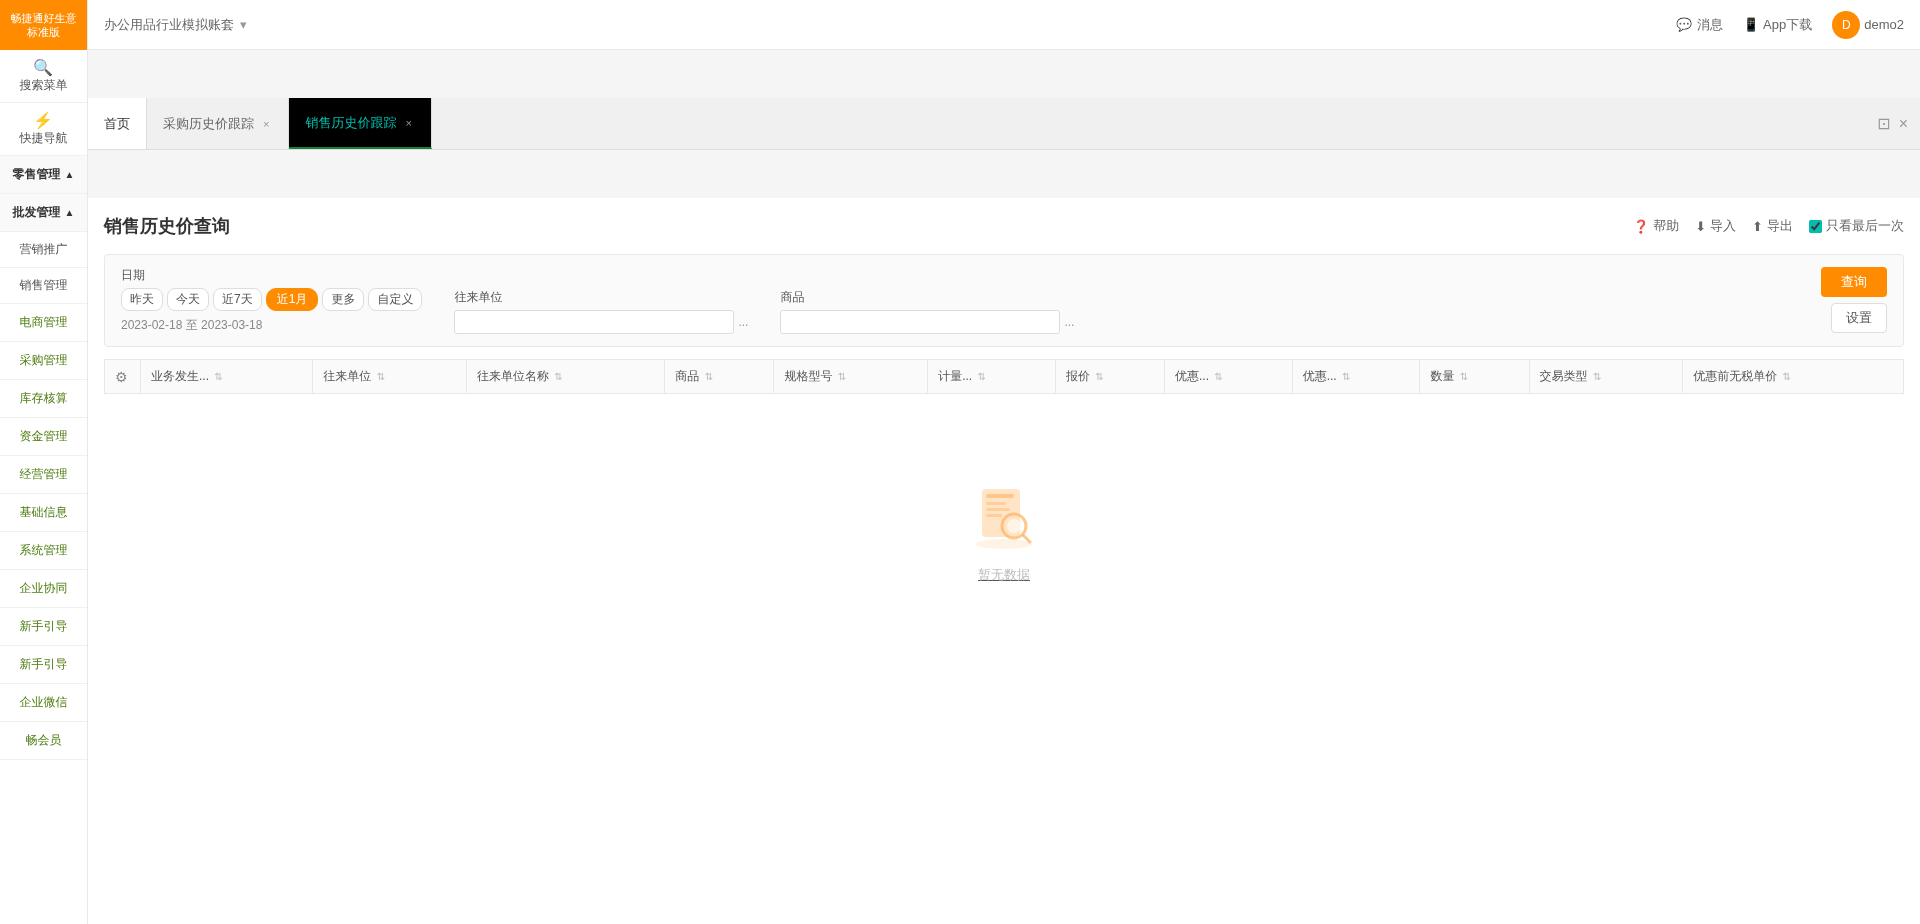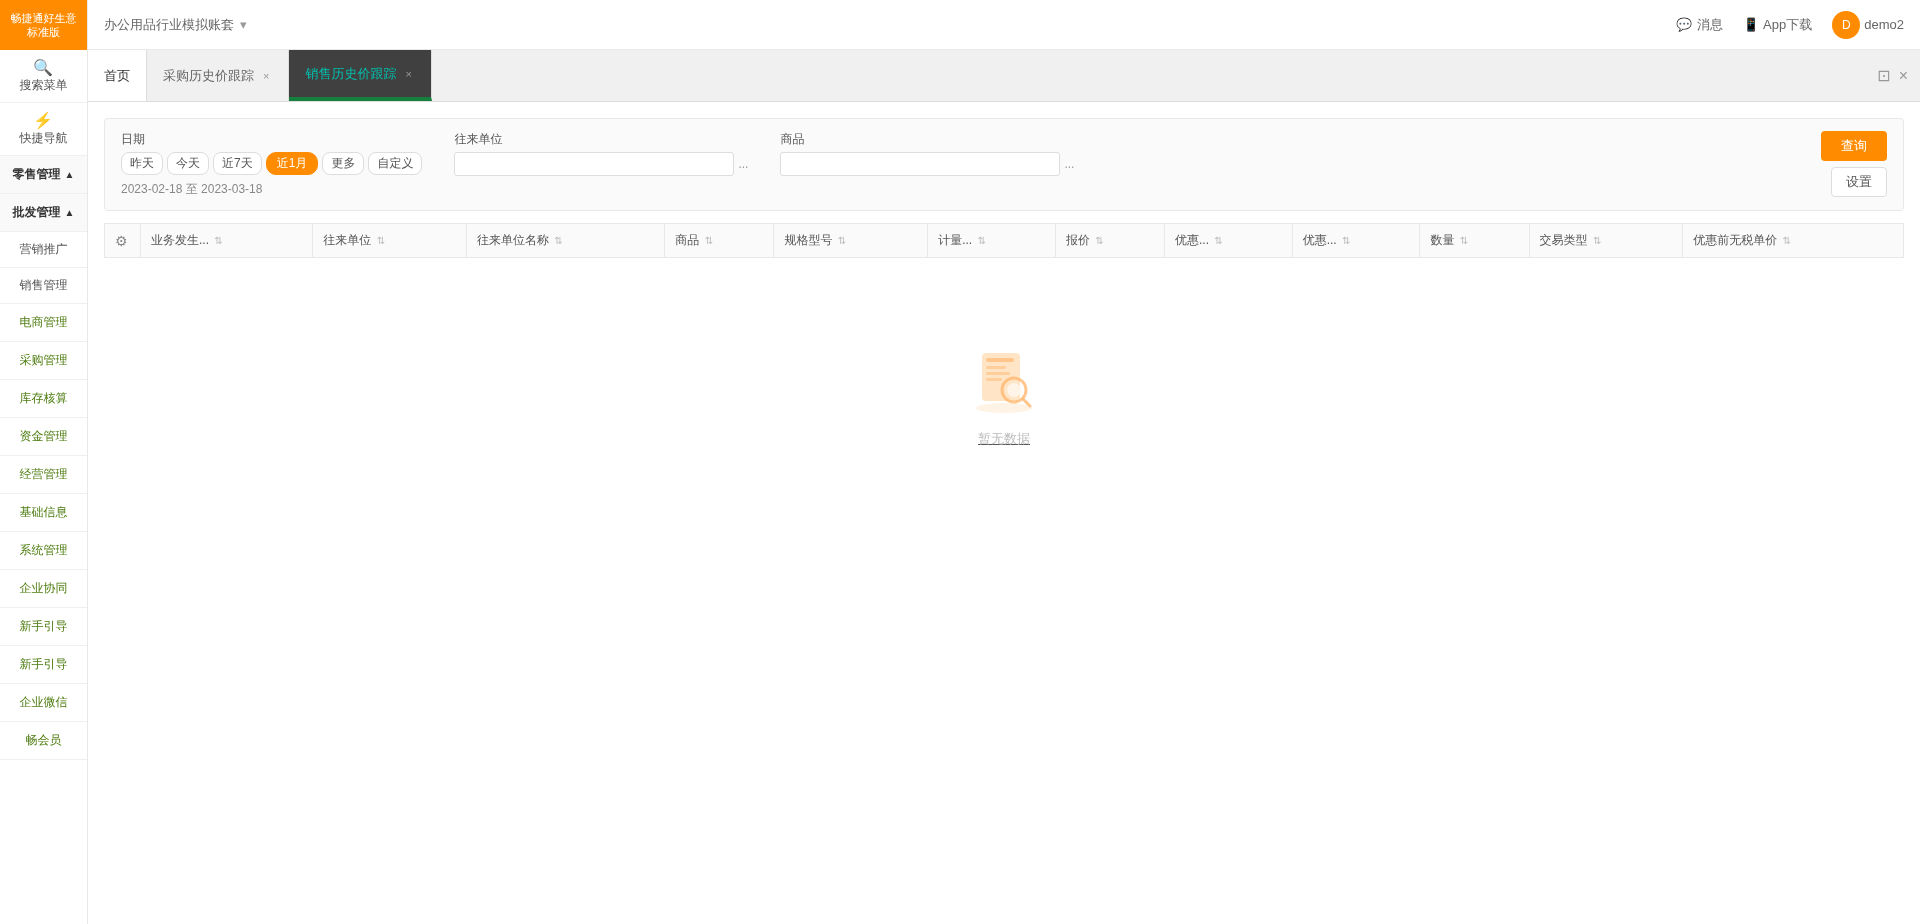--- a/index.html
+++ b/index.html
@@ -75,20 +75,21 @@
       color: #555;
       border-bottom: 1px solid #f0f0f0;
     }
 
     
     .main {
       flex: 1;
       display: flex;
       flex-direction: column;
       overflow: hidden;
+      gap: 48px;
     }
 
     
     .topbar {
       height: 50px;
       background: #fff;
       border-bottom: 1px solid #e8e8e8;
       display: flex;
       align-items: center;
       padding: 0 16px;
@@ -145,23 +146,23 @@
       color: #666;
       gap: 6px;
       border-right: 1px solid #ddd;
       white-space: nowrap;
     }
     .tab.home {
       background: #fff;
       color: #333;
     }
     .tab.active {
-      background: #404040;
+      background: #000000;
       color: #00bfae;
-      border-bottom: 4px solid #15803d;
+      border-bottom: 2px solid #15803d;
     }
     .tab.inactive {
       background: #f0f0f0;
       color: #666;
     }
     .tab .close-btn {
       font-size: 11px;
       color: #999;
       padding: 1px 3px;
       border-radius: 2px;
@@ -342,21 +343,21 @@
       margin-bottom: 12px;
     }
     .empty-text {
       font-size: 13px;
       color: #bbb;
     }
 
     
     .filter-inline {
       display: flex;
-      align-items: flex-start;
+      align-items: flex-end;
       gap: 32px;
       flex-wrap: wrap;
     }
     .filter-section {
       display: flex;
       flex-direction: column;
       gap: 4px;
     }
     .filter-section-label {
       font-size: 12px;
@@ -493,20 +494,41 @@
     </div>
     <div class="tab-spacer"></div>
     <div class="tab-window-controls">
       <span>⊡</span>
       <span>×</span>
     </div>
   </div>
 
   <div class="page-content">
 
+    <div class="page-header">
+      <div class="page-title">销售历史价查询</div>
+      <div class="page-header-actions">
+        <div class="action">
+          <span>❓</span>
+          <span>帮助</span>
+        </div>
+        <div class="action">
+          <span>⬇</span>
+          <span>导入</span>
+        </div>
+        <div class="action">
+          <span>⬆</span>
+          <span>导出</span>
+        </div>
+        <label class="checkbox-label">
+          <input type="checkbox" checked="" style="">
+          <span>只看最后一次</span>
+        </label>
+      </div>
+    </div>
 
     <div class="filter-bar">
       <div class="filter-inline">
 
         <div class="filter-section">
           <div class="filter-section-label">日期</div>
           <div class="date-btns-row">
             <button class="date-btn">昨天</button>
             <button class="date-btn">今天</button>
             <button class="date-btn">近7天</button>

